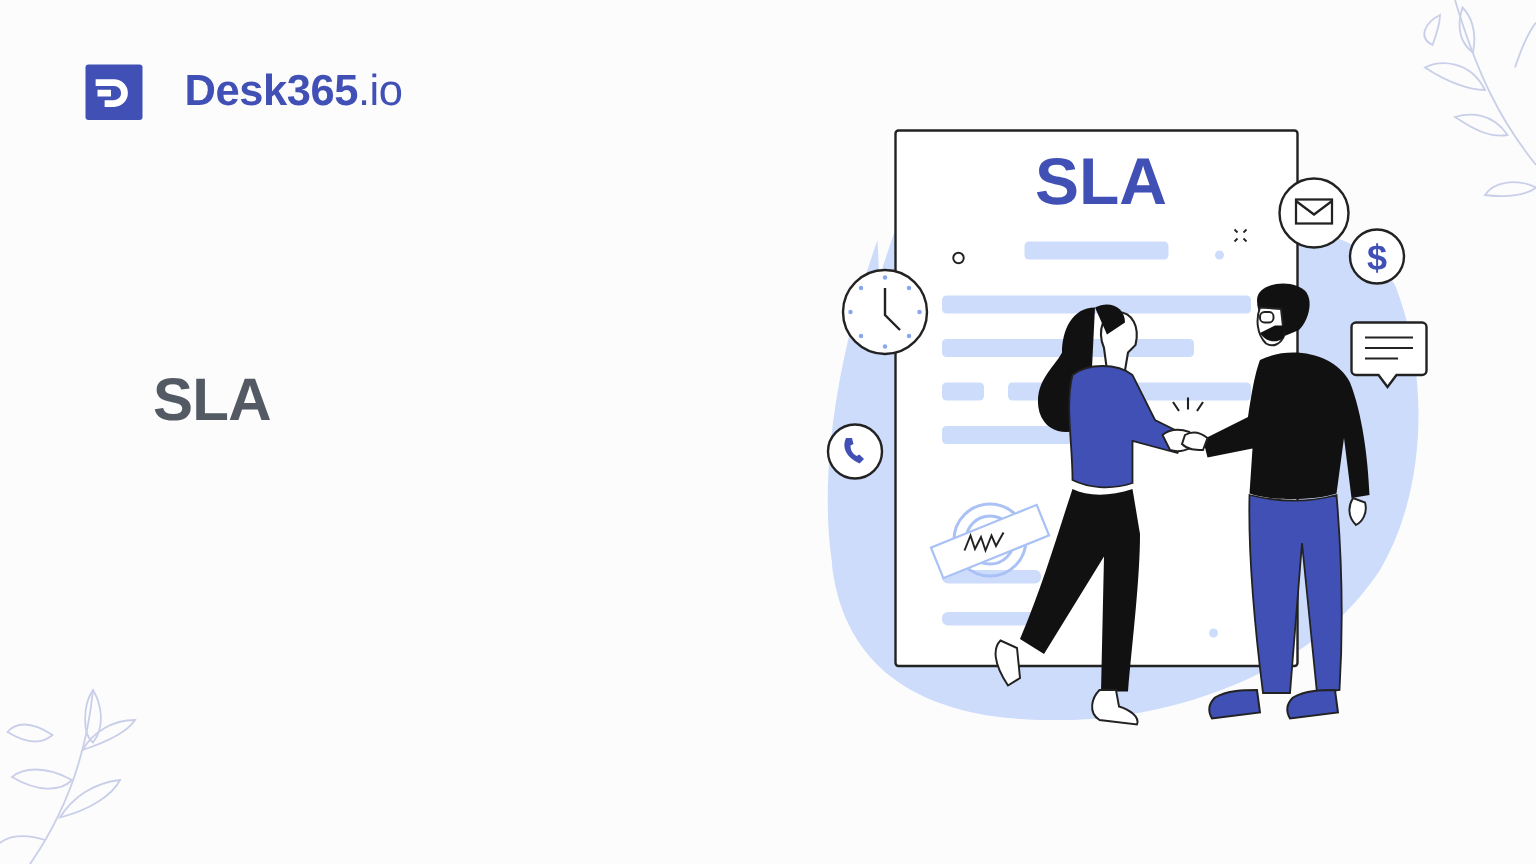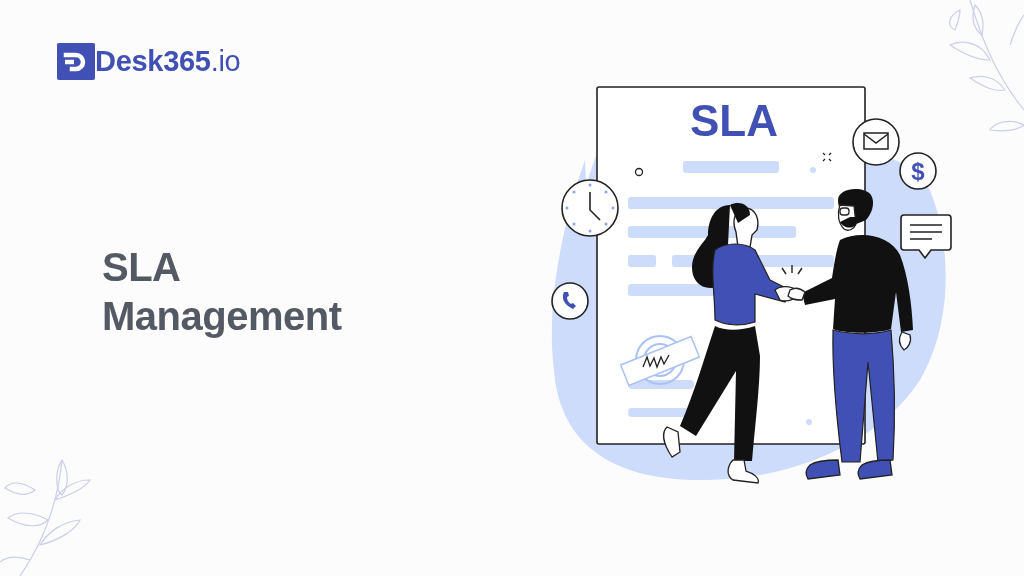--- a/index.html
+++ b/index.html
@@ -1,19 +1,19 @@
 <!DOCTYPE html>
 <html><head>
 <meta charset="utf-8">
 <style>
   html, body { margin:0; padding:0; }
   body { width:1024px; height:576px; overflow:hidden; background:#fcfcfd; position:relative; font-family:"Liberation Sans", sans-serif; }
   .logo { position:absolute; left:57px; top:43px; display:flex; align-items:center; }
   .logo-mark { width:38px; height:37px; background:#4050b5; border-radius:2px; position:relative; }
-  .logo-text { margin-left:0; font-size:29px; font-weight:bold; color:#4050b5; letter-spacing:-0.3px; }
+  .logo-text { margin-left:28px; font-size:29px; font-weight:bold; color:#4050b5; letter-spacing:-0.3px; }
   .logo-tld { font-weight:normal; }
   .headline { position:absolute; left:102px; top:243px; color:#545a63; font-weight:bold; font-size:40px; line-height:49px; letter-spacing:-0.5px; }
   .illus { position:absolute; left:0; top:0; }
   .leaf { position:absolute; }
 </style>
 </head>
 <body>
 
 <div class="logo">
   <div class="logo-mark">
@@ -22,21 +22,20 @@
       <path d="M8 19 H17" stroke="#fff" stroke-width="4.5"></path>
     </svg>
   </div>
   <div class="logo-text">
     <span>Desk365</span><span class="logo-tld">.io</span>
   </div>
 </div>
 
 <div class="headline">
   <div>SLA</div>
-  <div>Management</div>
 </div>
 
 <svg class="leaf" style="left:930px;top:0" width="94" height="140" viewBox="0 0 94 140">
   <g fill="none" stroke="#c9cfe8" stroke-width="1.2">
     <path d="M94 110 C70 80 55 50 40 0"></path>
     <path d="M60 60 C50 40 30 40 20 45 C35 55 50 60 60 60Z"></path>
     <path d="M52 35 C55 20 50 10 45 5 C40 20 45 30 52 35Z"></path>
     <path d="M75 90 C65 75 50 75 40 78 C55 88 65 92 75 90Z"></path>
     <path d="M80 45 C85 30 90 20 94 15"></path>
     <path d="M94 125 C80 118 65 122 60 130 C75 132 88 130 94 125Z"></path>

